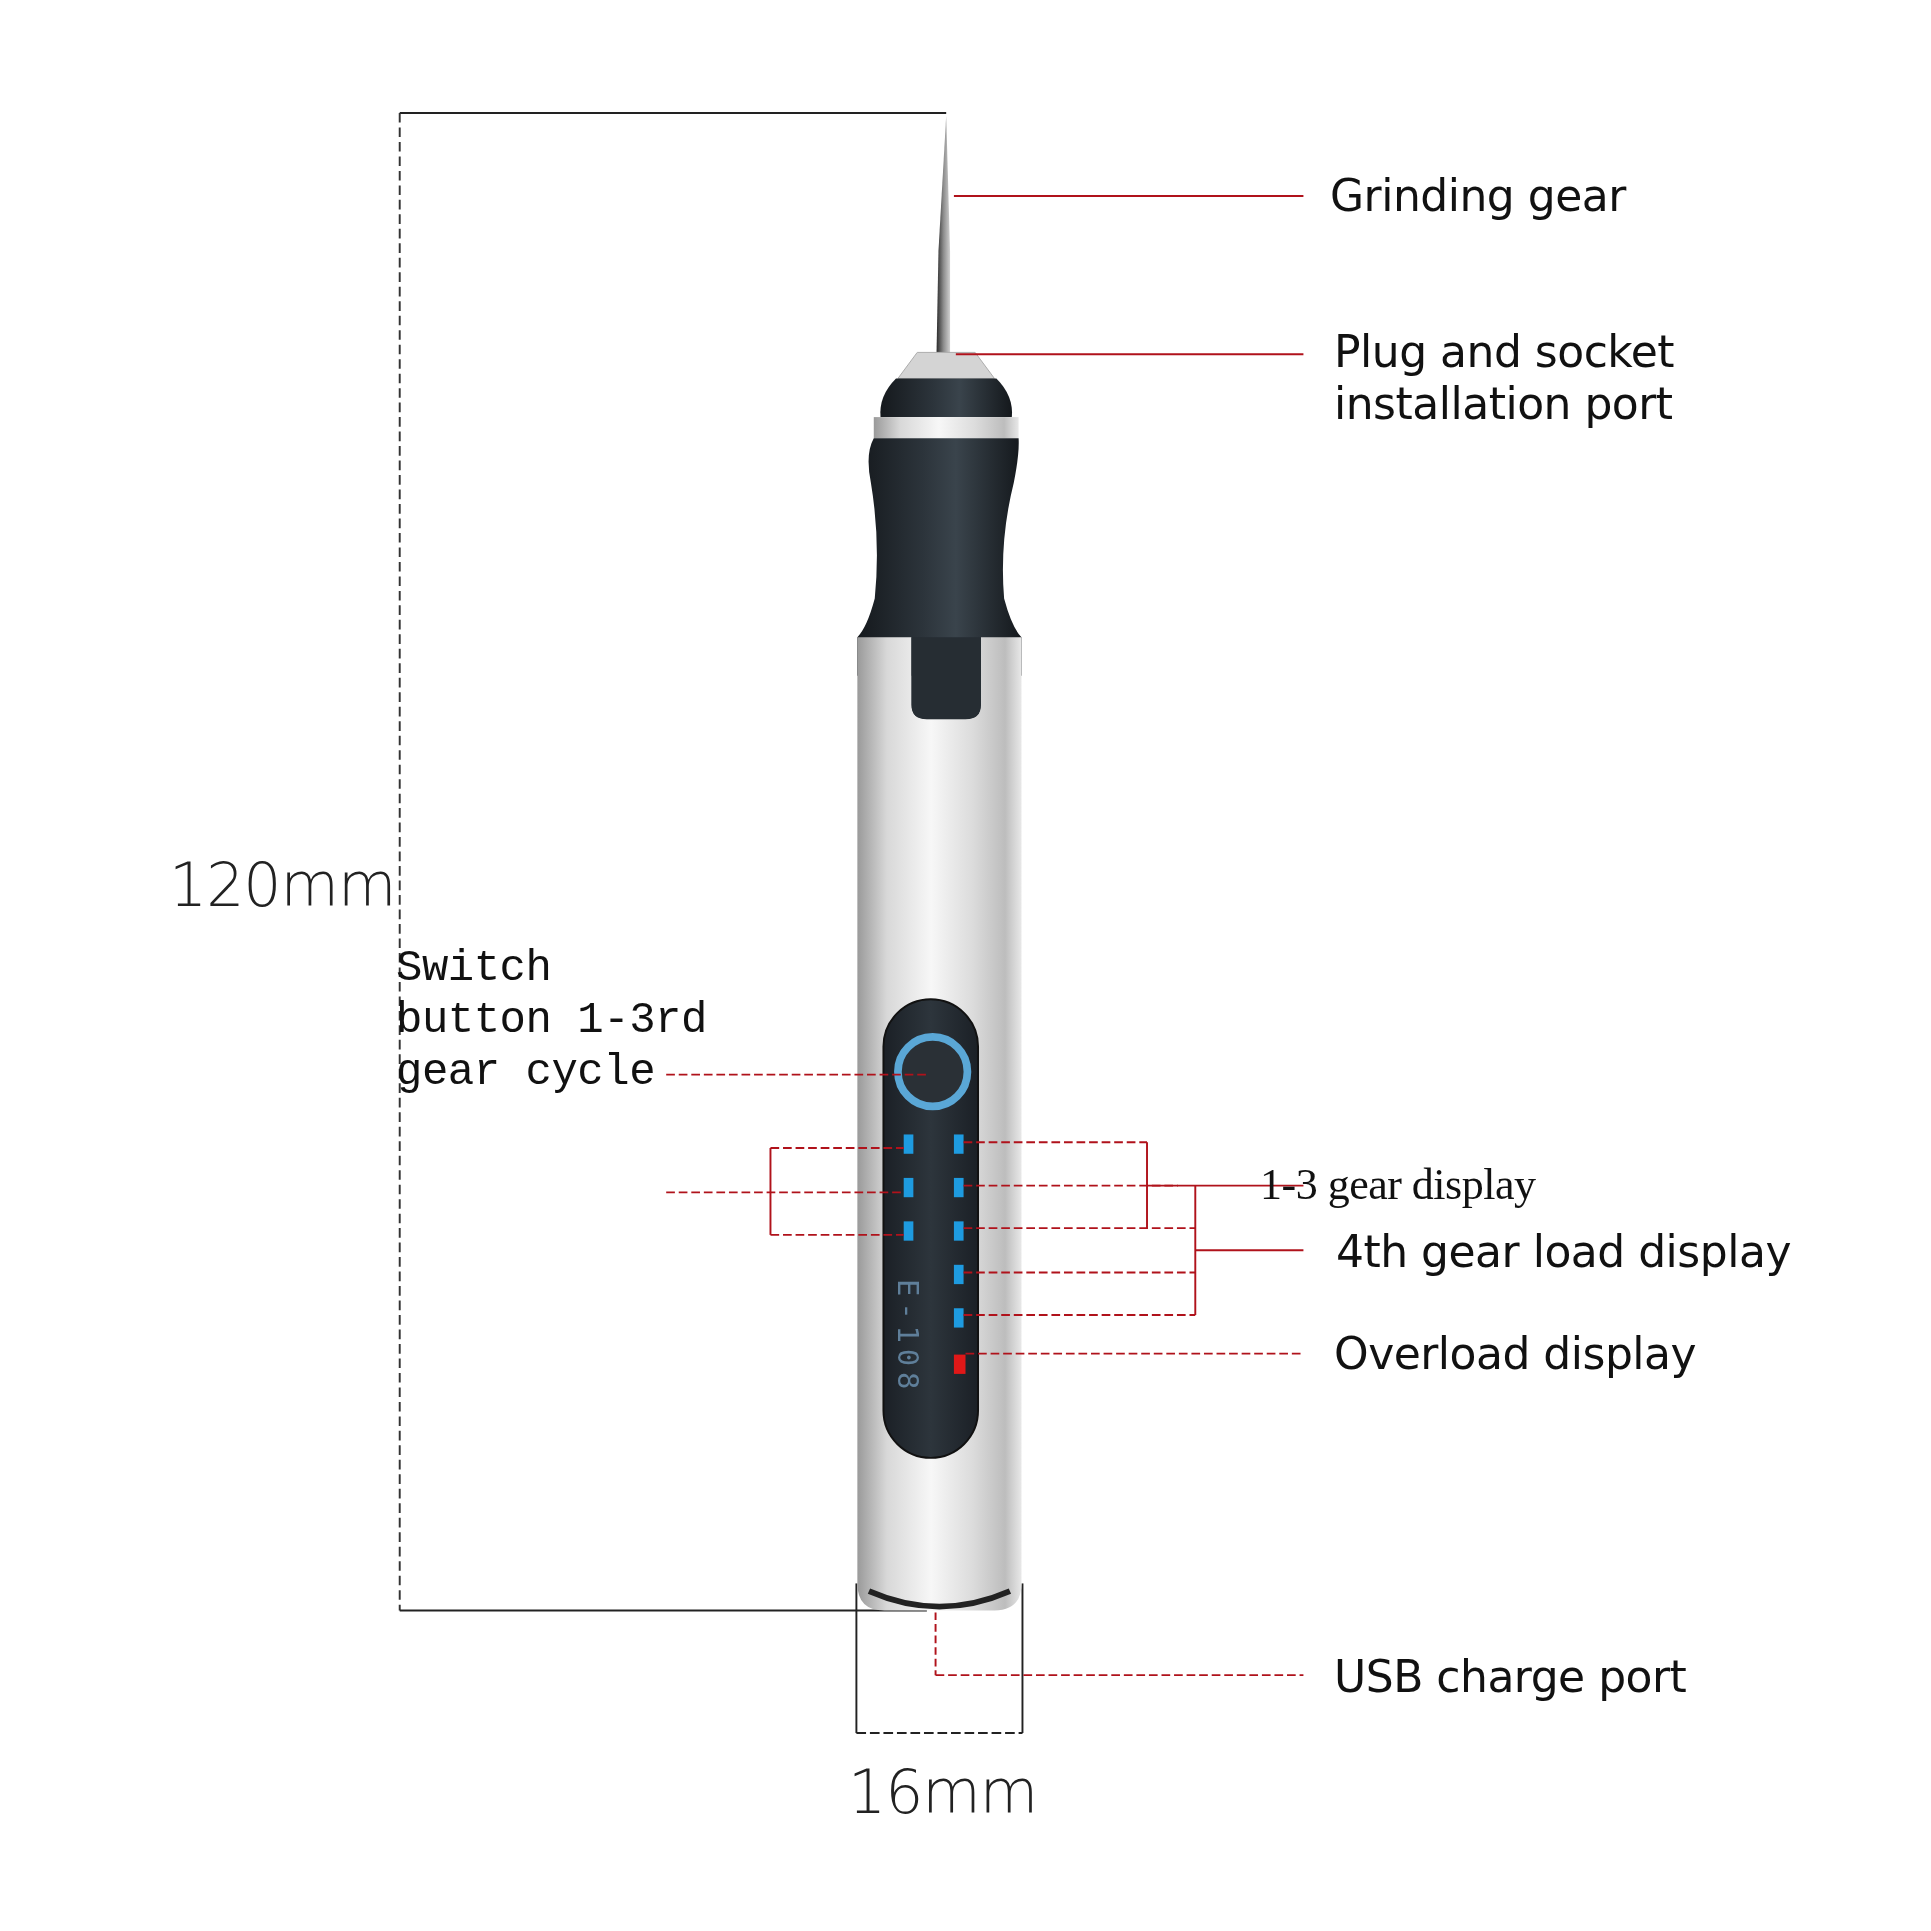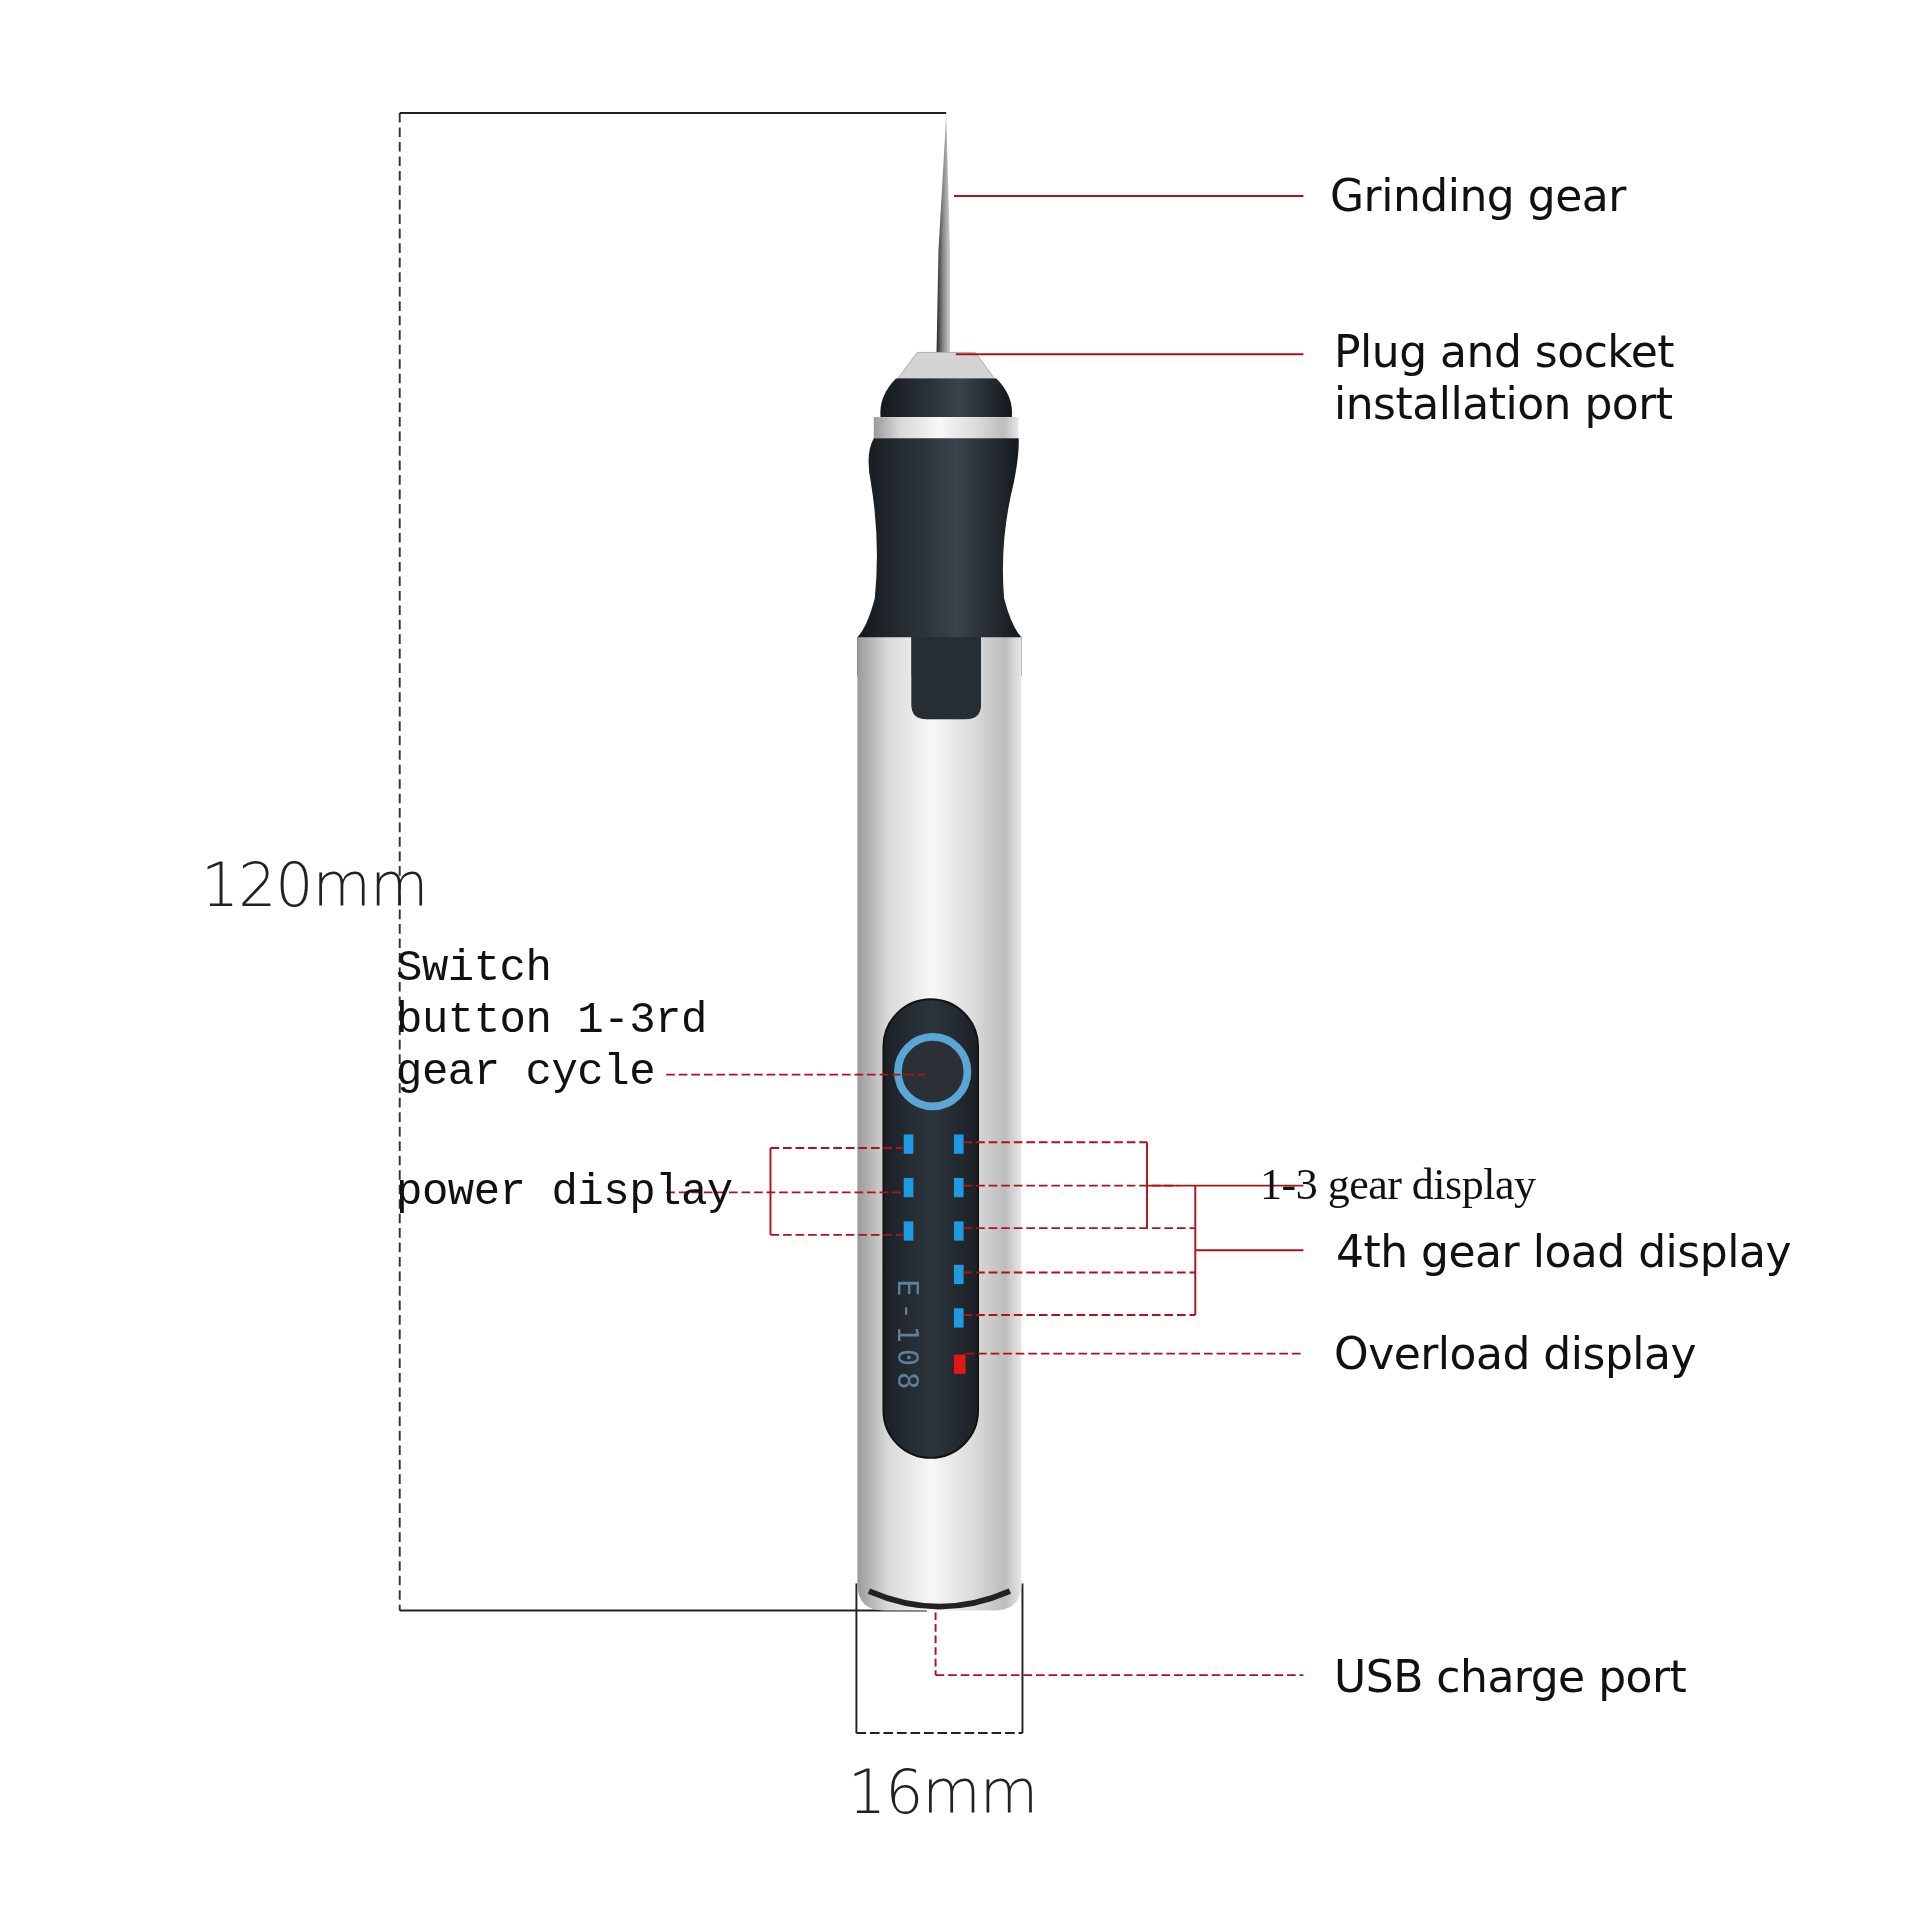--- a/index.html
+++ b/index.html
@@ -121,34 +121,33 @@
 
     <line x1="1000" y1="1402" x2="1350" y2="1402" stroke-width="2" stroke-dasharray="9,4"></line>
 
     <line x1="969" y1="1670" x2="969" y2="1735" stroke-width="2" stroke-dasharray="8,4"></line>
     <line x1="969" y1="1735" x2="1350" y2="1735" stroke-width="2" stroke-dasharray="9,4"></line>
   </g>
 </svg>
 
 <div class="model" style="left:925px; top:1279px;">E-108</div>
 
-<div class="dim" style="left:169px; top:850px;margin-left:32px;">120mm</div>
+<div class="dim" style="left:169px; top:850px;">120mm</div>
 <div class="dim" style="left:848px; top:1757px;">16mm</div>
 
 <div class="lbl" style="left:1330px; top:170px;">Grinding gear</div>
 <div class="lbl" style="left:1334px; top:326px;">
   <div>Plug and socket</div>
   <div>installation port</div>
 </div>
 <div class="lbl" style="left:1260px; top:1159px;font-family:Liberation Serif, serif;">1-3 gear display</div>
 <div class="lbl" style="left:1336px; top:1226px;">4th gear load display</div>
 <div class="lbl" style="left:1334px; top:1328px;">Overload display</div>
 <div class="lbl" style="left:1334px; top:1651px;">USB charge port</div>
 
 <div class="lbl center" style="left:396px; top:942px; width:280px;">
   <div>Switch</div>
   <div>button 1-3rd</div>
   <div>gear cycle</div>
 </div>
 <div class="lbl center" style="left:396px; top:1166px; width:299px;">
-  <div>power display</div>
 </div>
 
 
 </body></html>

